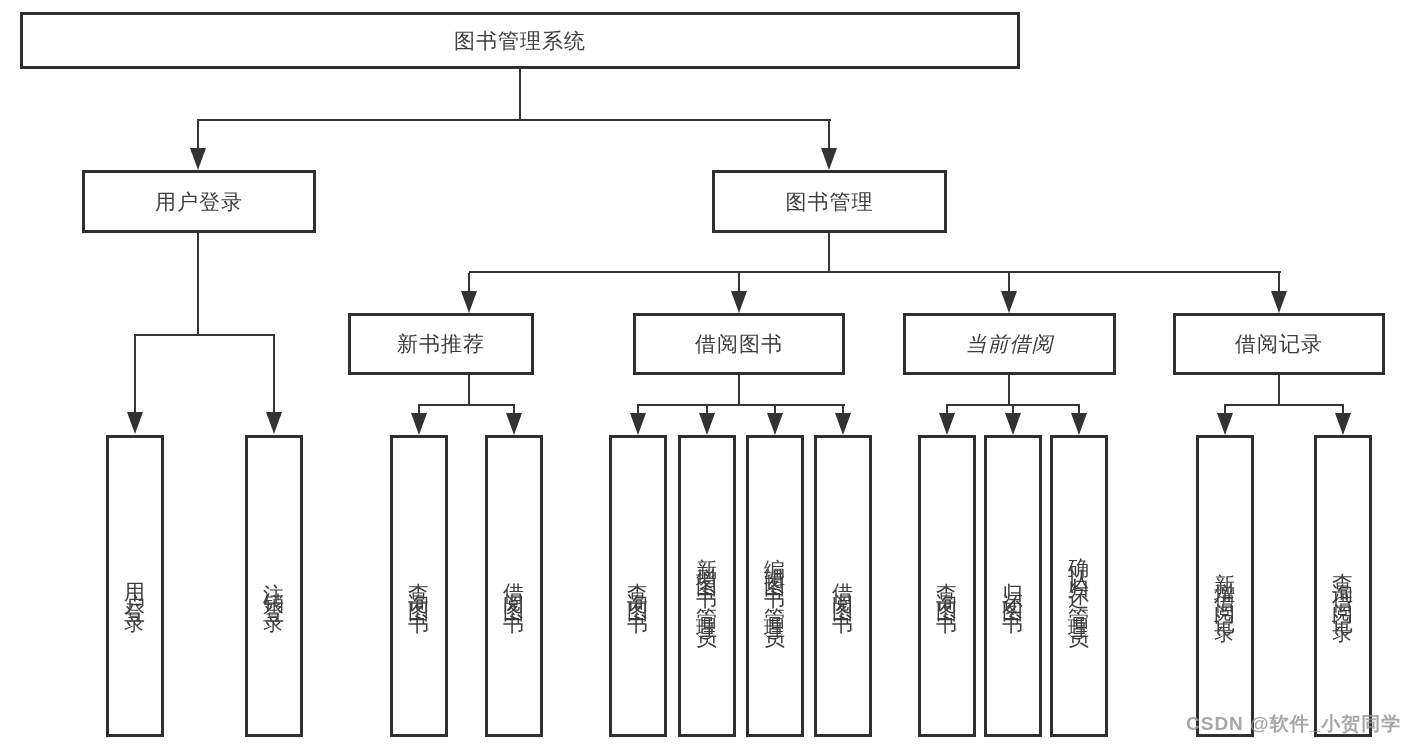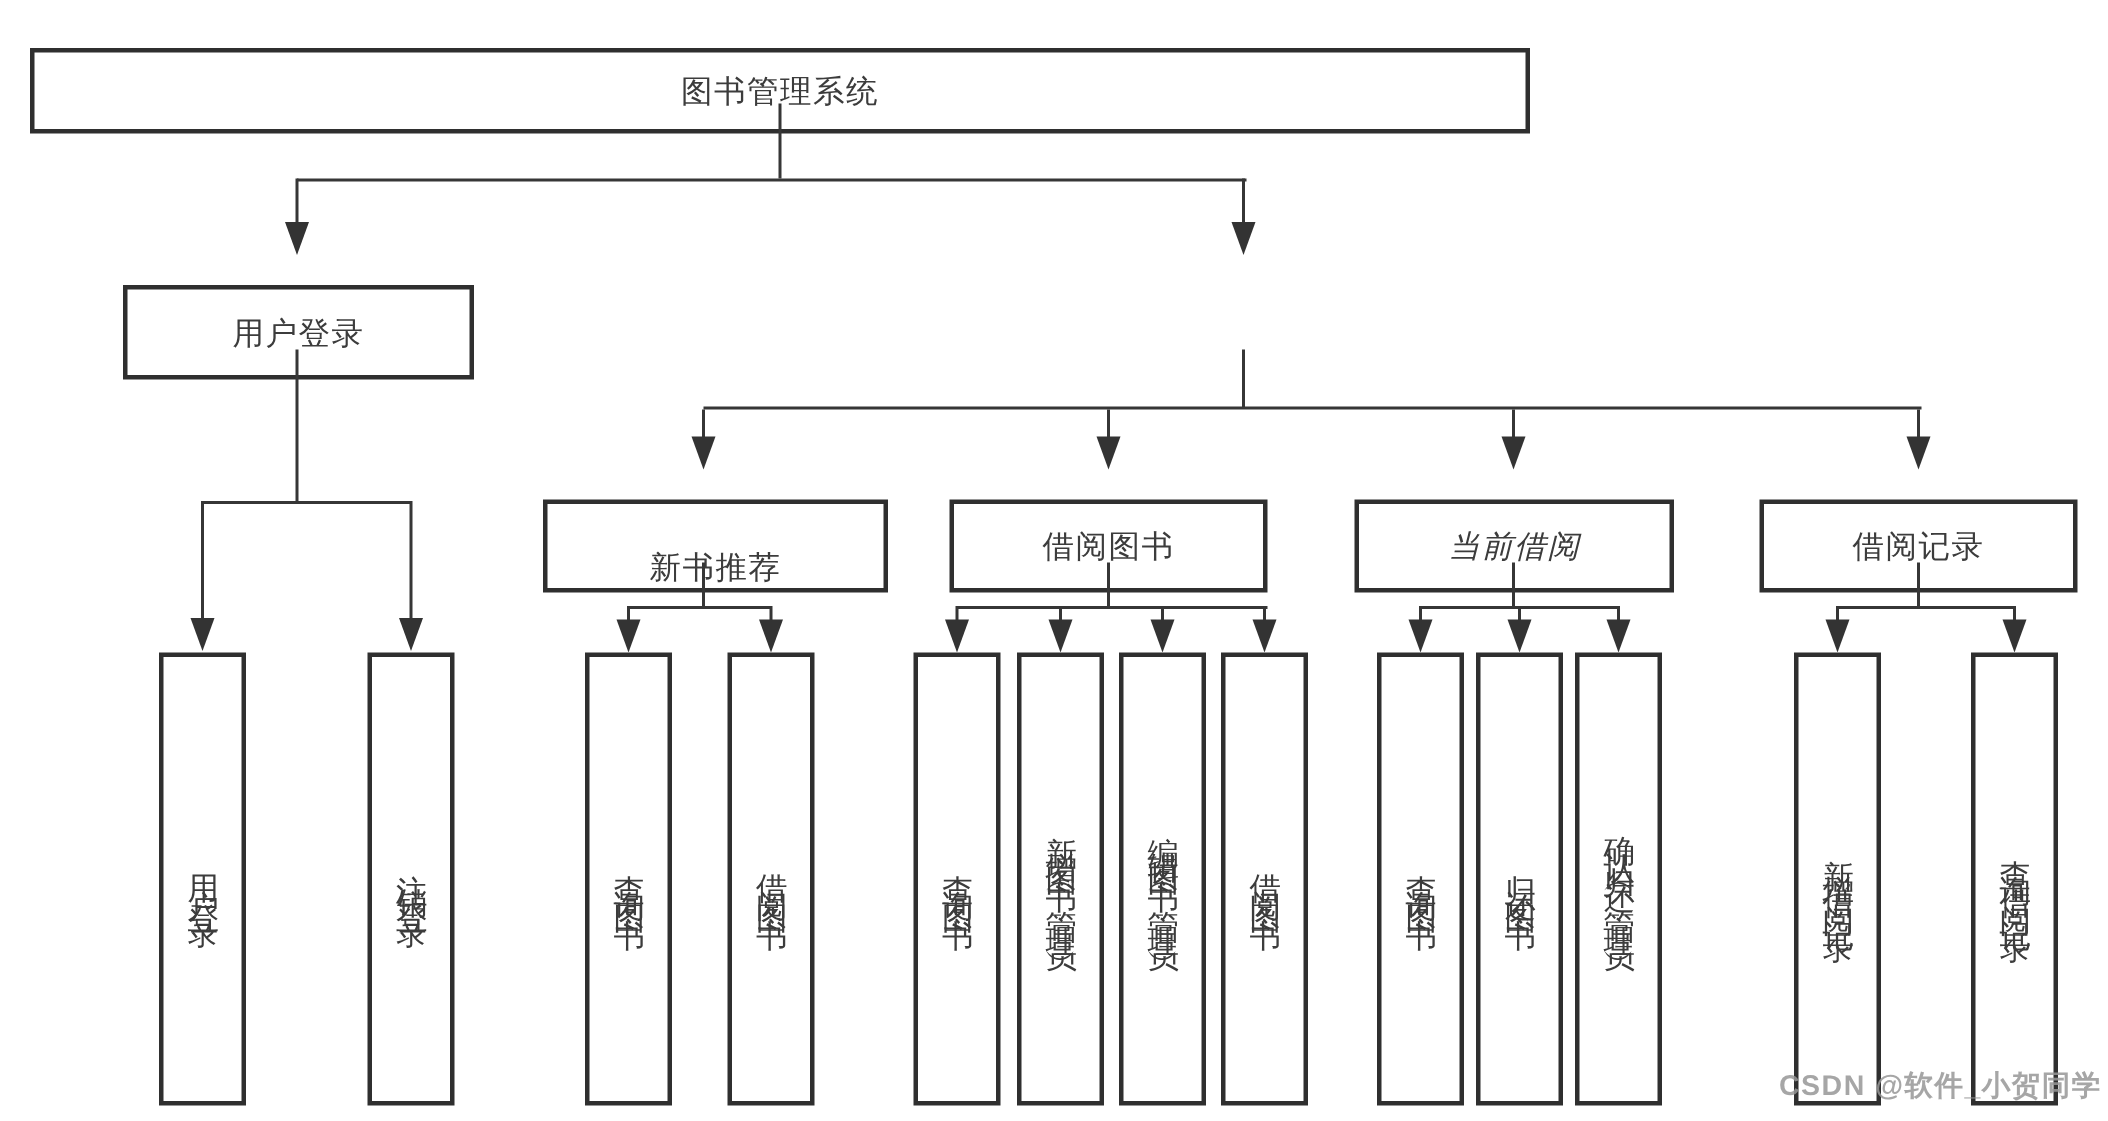--- a/index.html
+++ b/index.html
@@ -13,21 +13,20 @@
   }
   .hbox{
     position:absolute;
     box-sizing:border-box;
     border:3px solid #2f2f2f;
     background:#ffffff;
     display:flex;align-items:center;justify-content:center;
     font-size:21px;
     letter-spacing:1px;
     color:#3c3c3c;
-    margin-top:20px;
   }
   .vbox{
     position:absolute;
     box-sizing:border-box;
     border:3px solid #2f2f2f;
     background:#ffffff;
     width:58px;height:302px;
     top:435px;
     display:flex;align-items:center;justify-content:center;
   }
@@ -69,40 +68,43 @@
   <div class="vl" style="left:519px;top:69px;height:50px;"></div>
   <div class="hl" style="left:198px;top:119px;width:633px;"></div>
   <div class="vl" style="left:197px;top:119px;height:32px;"></div>
   <div class="ar" style="left:190px;top:148px;"></div>
   <div class="vl" style="left:828px;top:119px;height:32px;"></div>
   <div class="ar" style="left:821px;top:148px;"></div>
 
   <div class="hbox" style="left:82px;top:170px;width:234px;height:63px;">
     <span>用户登录</span>
   </div>
+  <div class="hbox" style="left:712px;top:170px;width:235px;height:63px;">
+    <span>图书管理</span>
+  </div>
 
   <div class="vl" style="left:197px;top:233px;height:102px;"></div>
   <div class="hl" style="left:134px;top:334px;width:141px;"></div>
   <div class="vl" style="left:134px;top:336px;height:78px;"></div>
   <div class="ar" style="left:127px;top:412px;"></div>
   <div class="vl" style="left:273px;top:336px;height:78px;"></div>
   <div class="ar" style="left:266px;top:412px;"></div>
 
   <div class="vl" style="left:828px;top:233px;height:39px;"></div>
   <div class="hl" style="left:469px;top:271px;width:812px;"></div>
   <div class="vl" style="left:468px;top:273px;height:20px;"></div>
   <div class="ar" style="left:461px;top:291px;"></div>
   <div class="vl" style="left:738px;top:273px;height:20px;"></div>
   <div class="ar" style="left:731px;top:291px;"></div>
   <div class="vl" style="left:1008px;top:273px;height:20px;"></div>
   <div class="ar" style="left:1001px;top:291px;"></div>
   <div class="vl" style="left:1278px;top:273px;height:20px;"></div>
   <div class="ar" style="left:1271px;top:291px;"></div>
 
-  <div class="hbox" style="left:362px;top:313px;width:230px;height:62px;align-items:flex-end;">
+  <div class="hbox" style="left:348px;top:313px;width:186px;height:62px;">
     <span>新书推荐</span>
   </div>
   <div class="hbox" style="left:633px;top:313px;width:212px;height:62px;">
     <span>借阅图书</span>
   </div>
   <div class="hbox" style="left:903px;top:313px;width:213px;height:62px;font-style:italic;">
     <span>当前借阅</span>
   </div>
   <div class="hbox" style="left:1173px;top:313px;width:212px;height:62px;">
     <span>借阅记录</span>

